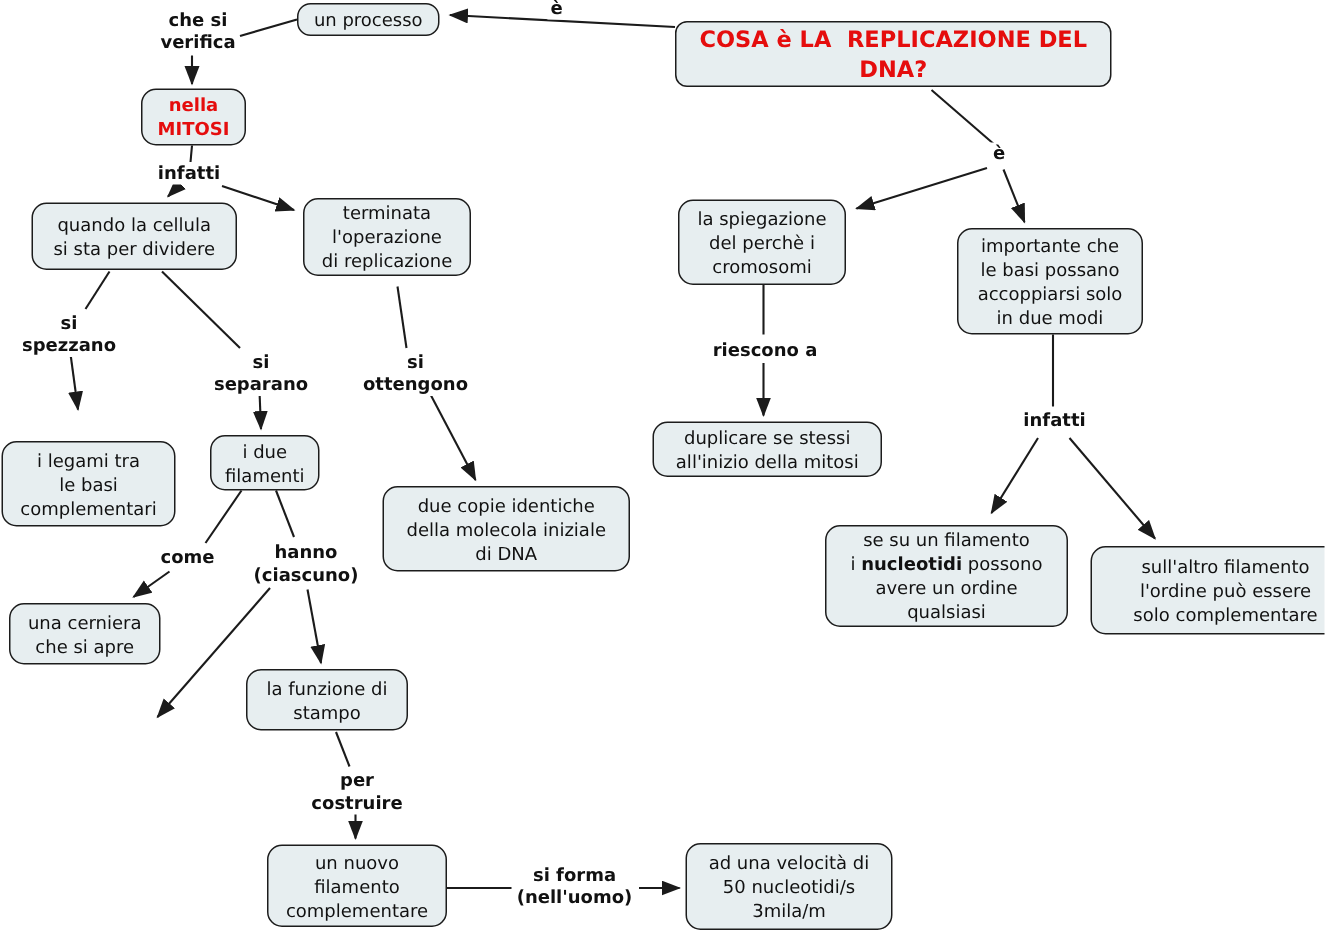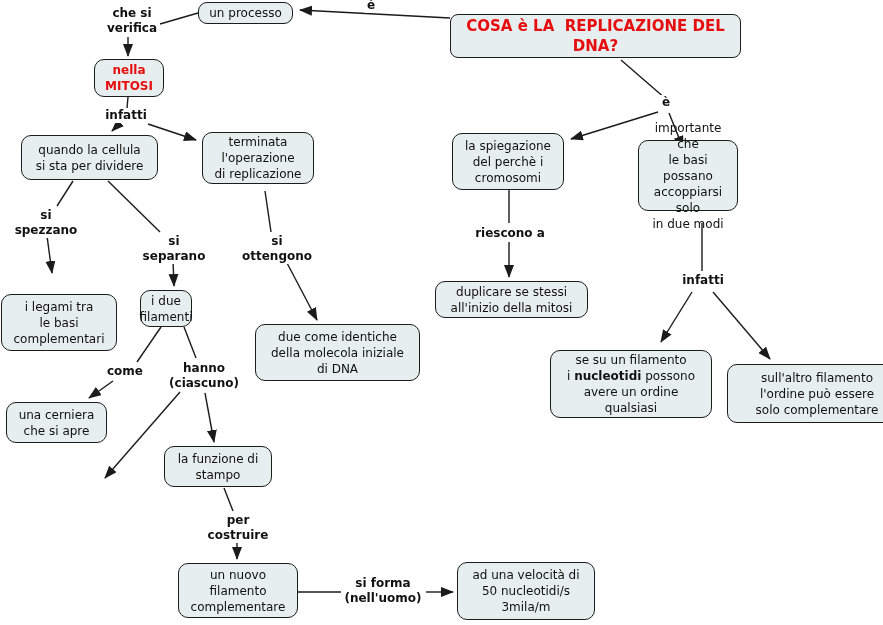--- a/index.html
+++ b/index.html
@@ -76,30 +76,30 @@
   <div class="node red" style="left:94px;top:59px;width:70px;height:38px">nella
 MITOSI</div>
   <div class="node" style="left:21px;top:135px;width:137px;height:45px">quando la cellula
 si sta per dividere</div>
   <div class="node" style="left:202px;top:132px;width:112px;height:52px">terminata
 l'operazione
 di replicazione</div>
   <div class="node" style="left:452px;top:133px;width:112px;height:57px">la spiegazione
 del perchè i
 cromosomi</div>
-  <div class="node" style="left:638px;top:140px;width:100px;height:71px">importante che
+  <div class="node" style="left:638px;top:152px;width:124px;height:71px">importante che
 le basi possano
 accoppiarsi solo
 in due modi</div>
   <div class="node" style="left:1px;top:294px;width:116px;height:57px">i legami tra
 le basi
 complementari</div>
-  <div class="node" style="left:140px;top:290px;width:52px;height:37px">i due
+  <div class="node" style="left:140px;top:290px;width:73px;height:37px">i due
 filamenti</div>
-  <div class="node" style="left:255px;top:324px;width:165px;height:57px">due come identiche
+  <div class="node" style="left:255px;top:324px;width:165px;height:57px">due copie identiche
 della molecola iniziale
 di DNA</div>
   <div class="node" style="left:435px;top:281px;width:153px;height:37px">duplicare se stessi
 all'inizio della mitosi</div>
   <div class="node" style="left:550px;top:350px;width:162px;height:68px">
     <span><span>se su un filamento
 i </span><b>nucleotidi</b><span> possono
 avere un ordine
 qualsiasi</span></span>
   </div>

